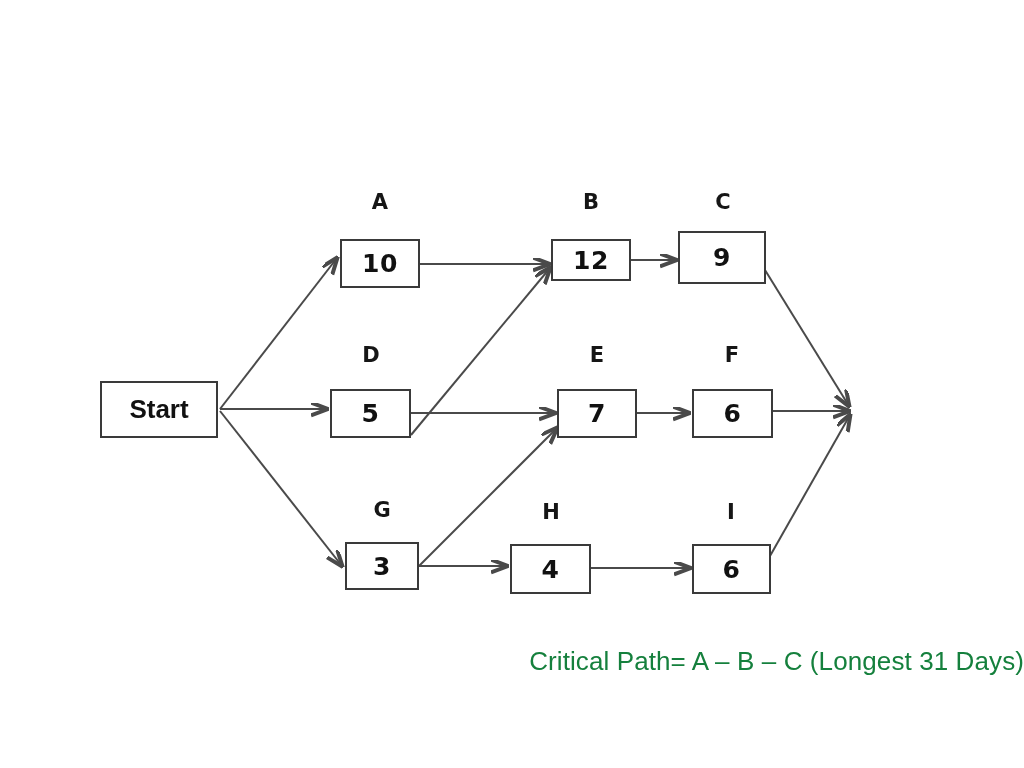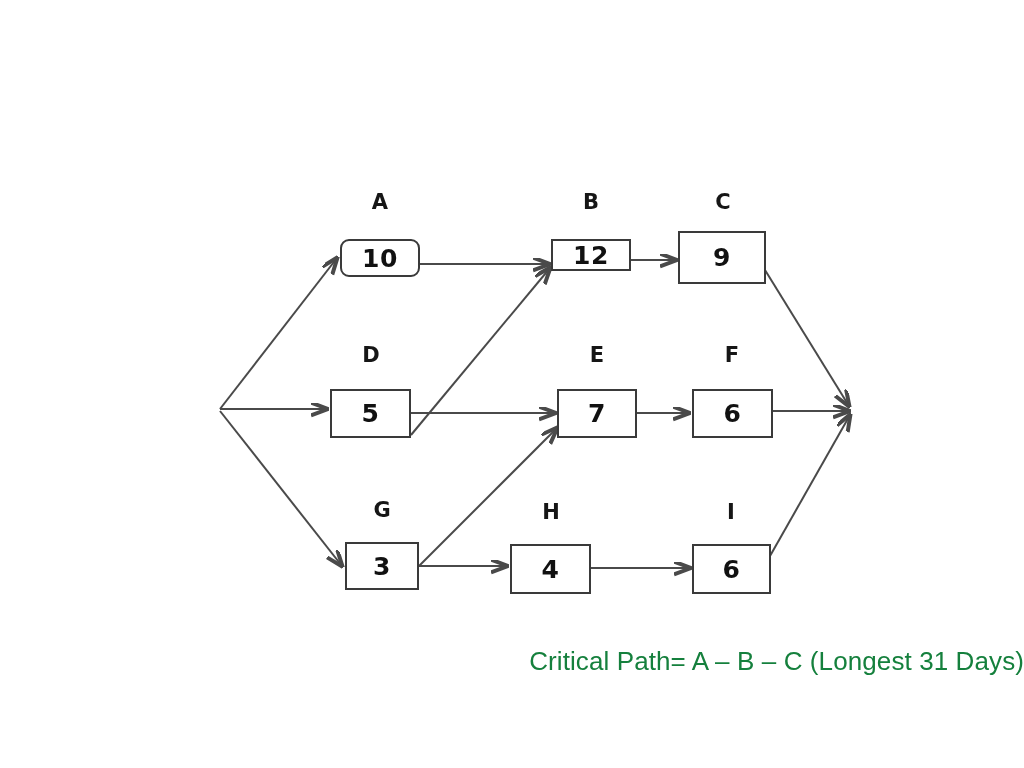--- a/index.html
+++ b/index.html
@@ -114,29 +114,32 @@
 
     <line x1="419" y1="566" x2="557" y2="428" marker-end="url(#arrow)"></line>
 
     <line x1="419" y1="566" x2="507" y2="566" marker-end="url(#arrow)"></line>
 
     <line x1="591" y1="568" x2="690" y2="568" marker-end="url(#arrow)"></line>
 
     <line x1="770" y1="556" x2="850" y2="415" marker-end="url(#arrow)"></line>
   </svg>
 
+  <div class="node terminal start-node" style="left:100px; top:381px; width:118px; height:57px;">
+    <span>Start</span>
+  </div>
 
 
   <div class="node-label" style="left:360px; top:190px;">A</div>
-  <div class="node" style="left:340px; top:239px; width:80px; height:38px;border-radius:9px;">
+  <div class="node" style="left:340px; top:239px; width:80px; height:49px;">
     <span>10</span>
   </div>
 
   <div class="node-label" style="left:571px; top:190px;">B</div>
-  <div class="node" style="left:551px; top:239px; width:80px; height:32px;">
+  <div class="node" style="left:551px; top:239px; width:80px; height:42px;">
     <span>12</span>
   </div>
 
   <div class="node-label" style="left:703px; top:190px;">C</div>
   <div class="node" style="left:678px; top:231px; width:88px; height:53px;">
     <span>9</span>
   </div>
 
   <div class="node-label" style="left:351px; top:343px;">D</div>
   <div class="node" style="left:330px; top:389px; width:81px; height:49px;">

